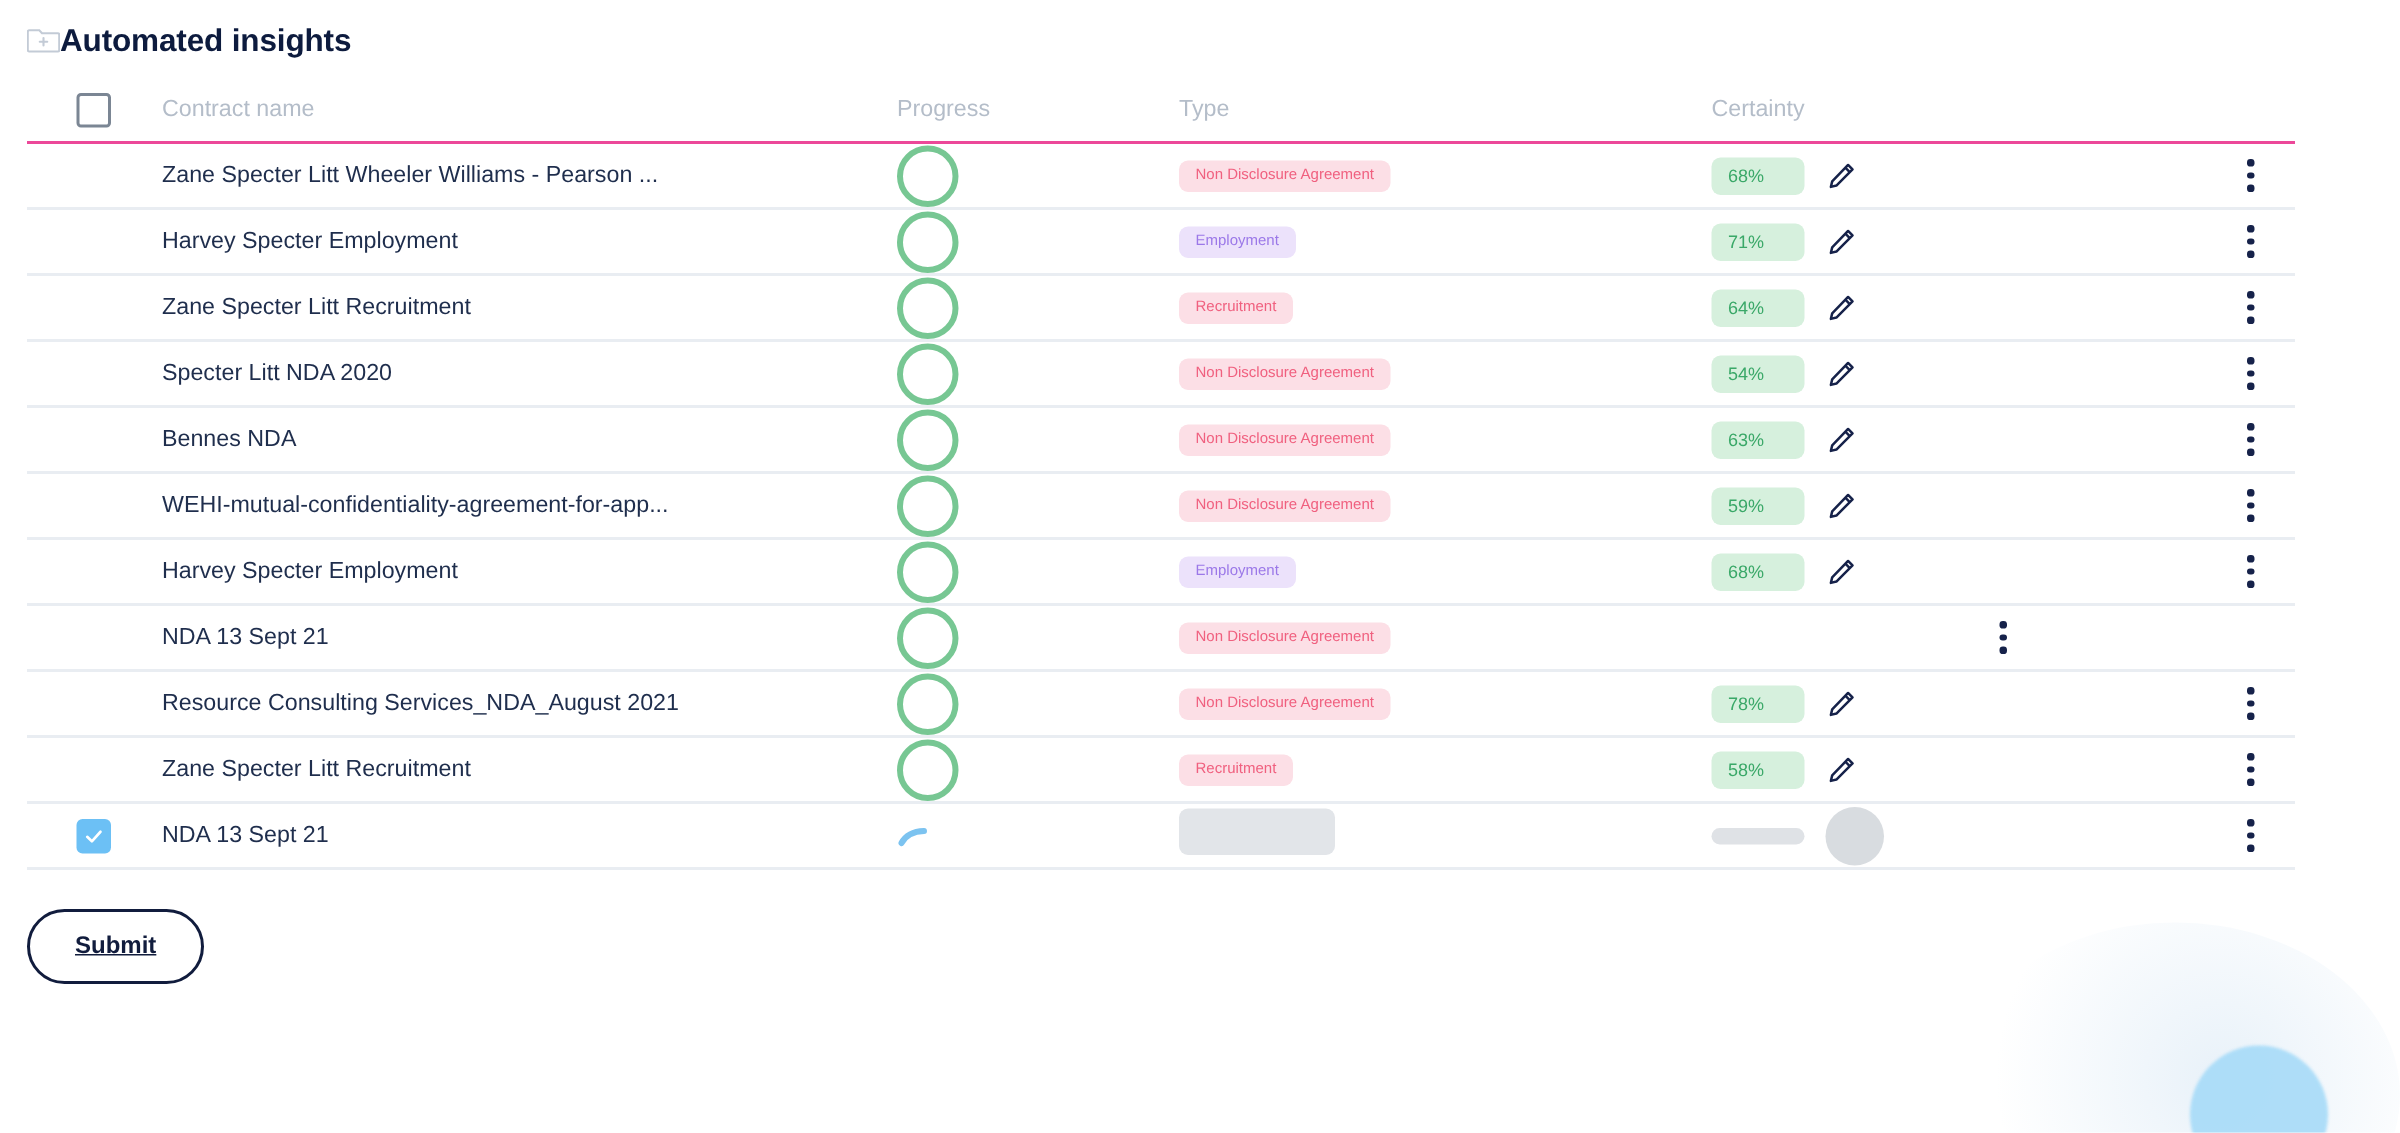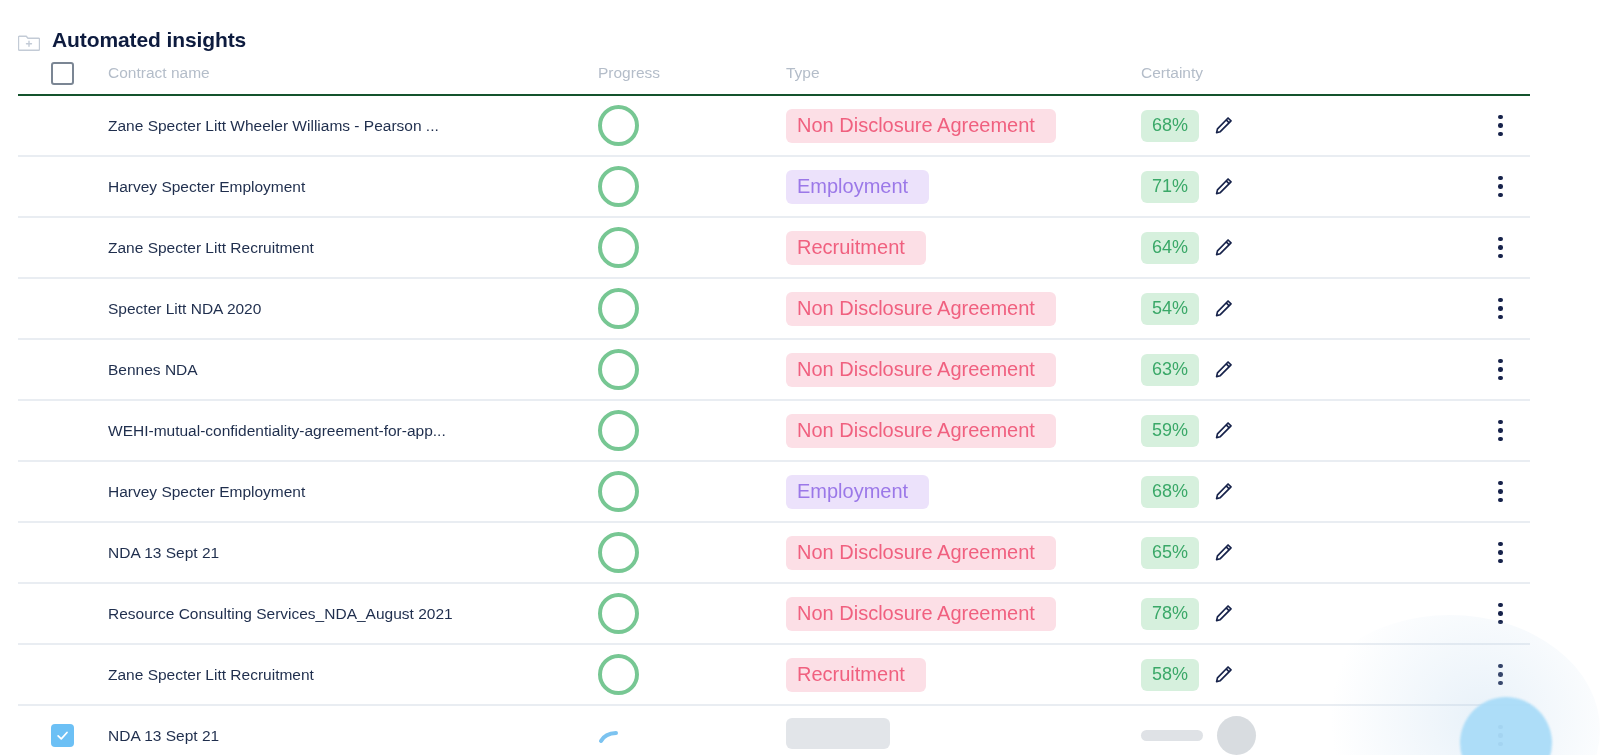--- a/index.html
+++ b/index.html
@@ -9,22 +9,21 @@
     height: 755px;
     background: #ffffff;
     font-family: "Liberation Sans", sans-serif;
     overflow: hidden;
     position: relative;
   }
 
   
   .page-header {
     display: flex;
-    align-items: flex-end;
-    gap: 12px;
+    align-items: flex-start;
     padding: 16px 0 0 18px;
     height: 52px;
   }
   .folder-add-icon { width: 22px; height: 20px; flex: 0 0 auto; }
   .page-title {
     font-size: 21px;
     font-weight: bold;
     color: #0d1b3e;
     letter-spacing: -0.1px;
   }
@@ -32,27 +31,27 @@
   
   .table {
     width: 1512px;
     margin-left: 18px;
     position: relative;
   }
 
   .row {
     display: flex;
     align-items: center;
-    height: 61px;
+    height: 44px;
     border-bottom: 2px solid #e9edf2;
     position: relative;
   }
   .row.header-row {
     height: 44px;
-    border-bottom: 2px solid #14532d;
+    border-bottom: 2px solid #ec4899;
   }
   .row.last-row { border-bottom: 2px solid #e9edf2; }
 
   
   .c-check  { width: 90px;  flex: 0 0 90px;  display: flex; align-items: center; padding-left: 33px; }
   .c-name   { width: 490px; flex: 0 0 490px; }
   .c-prog   { width: 188px; flex: 0 0 188px; display: flex; align-items: flex-start; }
   .c-type   { width: 355px; flex: 0 0 355px; }
   .c-cert   { width: 330px; flex: 0 0 330px; display: flex; align-items: center; gap: 14px; }
   .c-menu   { flex: 1 1 auto; display: flex; align-items: center; justify-content: center; }
@@ -94,36 +93,36 @@
     width: 41px; height: 41px;
     border-radius: 50%;
     border: 4px solid #77c793;
     background: transparent;
   }
   .blue-arc { width: 22px; height: 14px; }
 
   
   .badge {
     display: inline-block;
-    padding: 4px 21px 5px 11px;
+    padding: 4px 11px 5px 11px;
     border-radius: 6px;
-    font-size: 20px;
+    font-size: 10px;
     line-height: 1.25;
   }
   .badge.nda        { background: #fcdfe6; color: #f0607f; }
   .badge.recruit    { background: #fcdfe6; color: #f0607f; }
   .badge.employment { background: #ece2fb; color: #9b78e8; }
   .badge.skeleton   { background: #e2e5e9; color: transparent; width: 104px; height: 31px; border-radius: 6px; }
 
   
   .cert-badge {
     background: #d6f0dd;
     color: #3aa868;
-    font-size: 18px;
-    padding: 5px 11px 6px 11px;
+    font-size: 12px;
+    padding: 5px 27px 6px 11px;
     border-radius: 6px;
     min-width: 53px;
     text-align: center;
   }
   .cert-skeleton {
     background: #dfe2e6;
     width: 62px; height: 11px;
     border-radius: 6px;
   }
   .circle-skeleton {
@@ -377,27 +376,20 @@
           </span>
         </div>
       </div>
       <div class="row">
         <div class="c-check"></div>
         <div class="c-name"><span class="name-text">NDA 13 Sept 21</span></div>
         <div class="c-prog">
           <span class="ring"></span>
         </div>
         <div class="c-type"><span class="badge nda">Non Disclosure Agreement</span></div>
-        <div class="c-cert">
-          <span class="cert-badge">65%</span>
-          <span class="pencil-icon"><svg viewBox="0 0 24 24" width="21" height="21" fill="none">
-              <path d="M17.2 3.4 20.6 6.8 8.3 19.1 4.1 20.1 5.1 15.9 Z" stroke="#16224a" stroke-width="1.9" stroke-linejoin="round"></path>
-              <path d="M15.1 5.5 18.5 8.9" stroke="#16224a" stroke-width="1.9"></path>
-            </svg></span>
-        </div>
         <div class="c-menu">
           <span class="kebab">
             <i></i>
             <i></i>
             <i></i>
           </span>
         </div>
       </div>
       <div class="row">
         <div class="c-check"></div>

